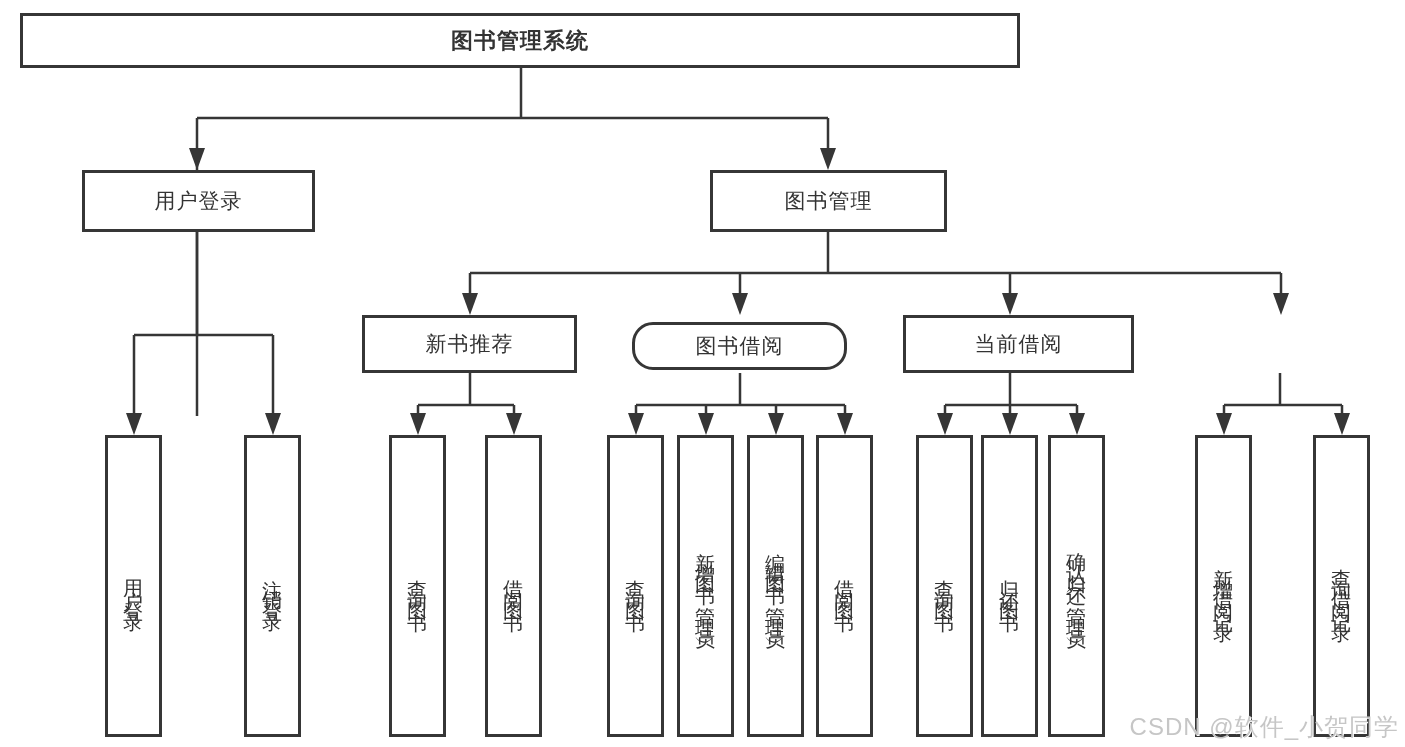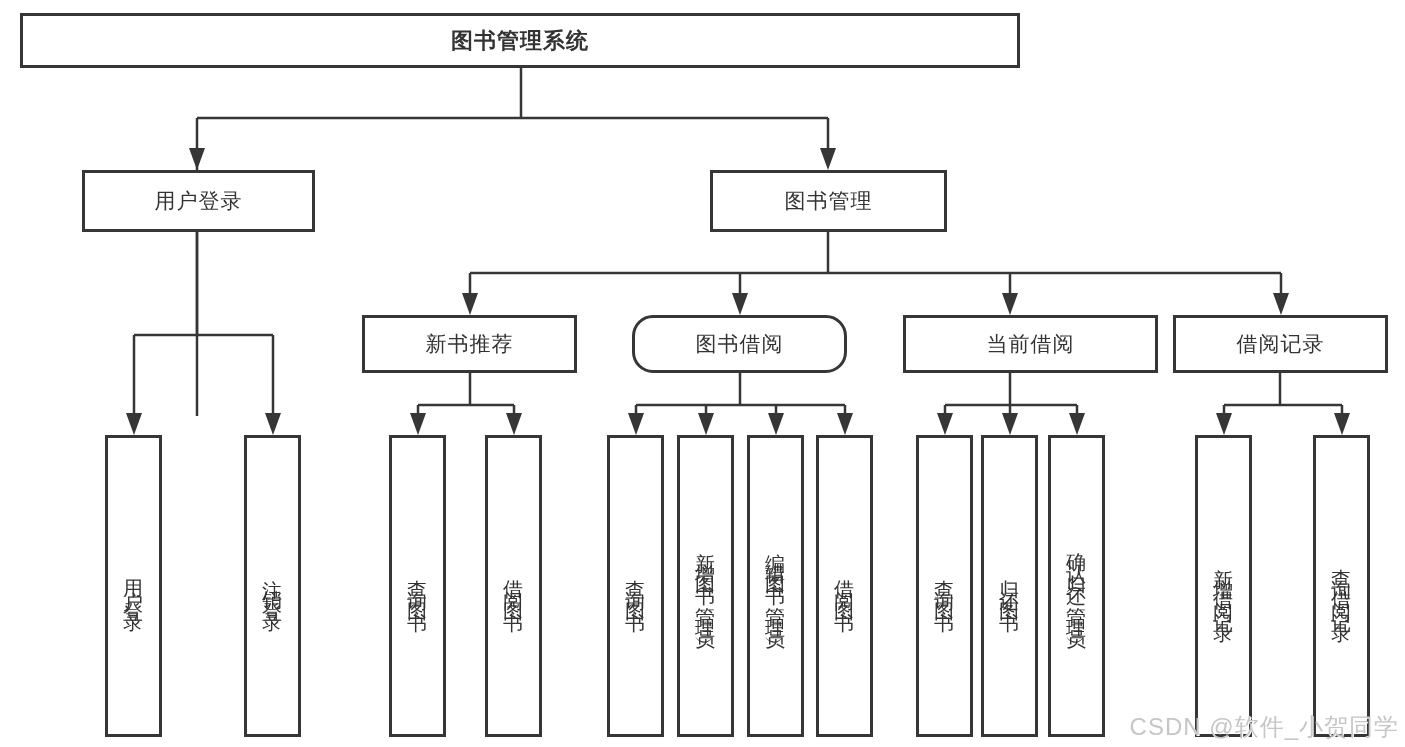--- a/index.html
+++ b/index.html
@@ -139,28 +139,25 @@
   <div class="hbox" style="left:82px; top:170px; width:233px; height:62px;">
     <span>用户登录</span>
   </div>
   <div class="hbox" style="left:710px; top:170px; width:237px; height:62px;">
     <span>图书管理</span>
   </div>
 
   <div class="hbox" style="left:362px; top:315px; width:215px; height:58px;">
     <span>新书推荐</span>
   </div>
-  <div class="hbox" style="left:632px; top:315px; width:215px; height:58px;border-radius:21px;">
+  <div class="hbox" style="left:632px; top:322px; width:215px; height:48px;border-radius:21px;">
     <span>图书借阅</span>
   </div>
-  <div class="hbox" style="left:903px; top:315px; width:255px; height:58px;">
+  <div class="hbox" style="left:903px; top:315px; width:231px; height:58px;">
     <span>当前借阅</span>
-  </div>
-  <div class="hbox" style="left:1173px; top:315px; width:215px; height:58px;">
-    <span>借阅记录</span>
   </div>
 
   <div class="vbox" style="left:105px;">
     <span class="vtext">用户登录</span>
   </div>
   <div class="vbox" style="left:244px;">
     <span class="vtext">注销登录</span>
   </div>
 
   <div class="vbox" style="left:389px;">

